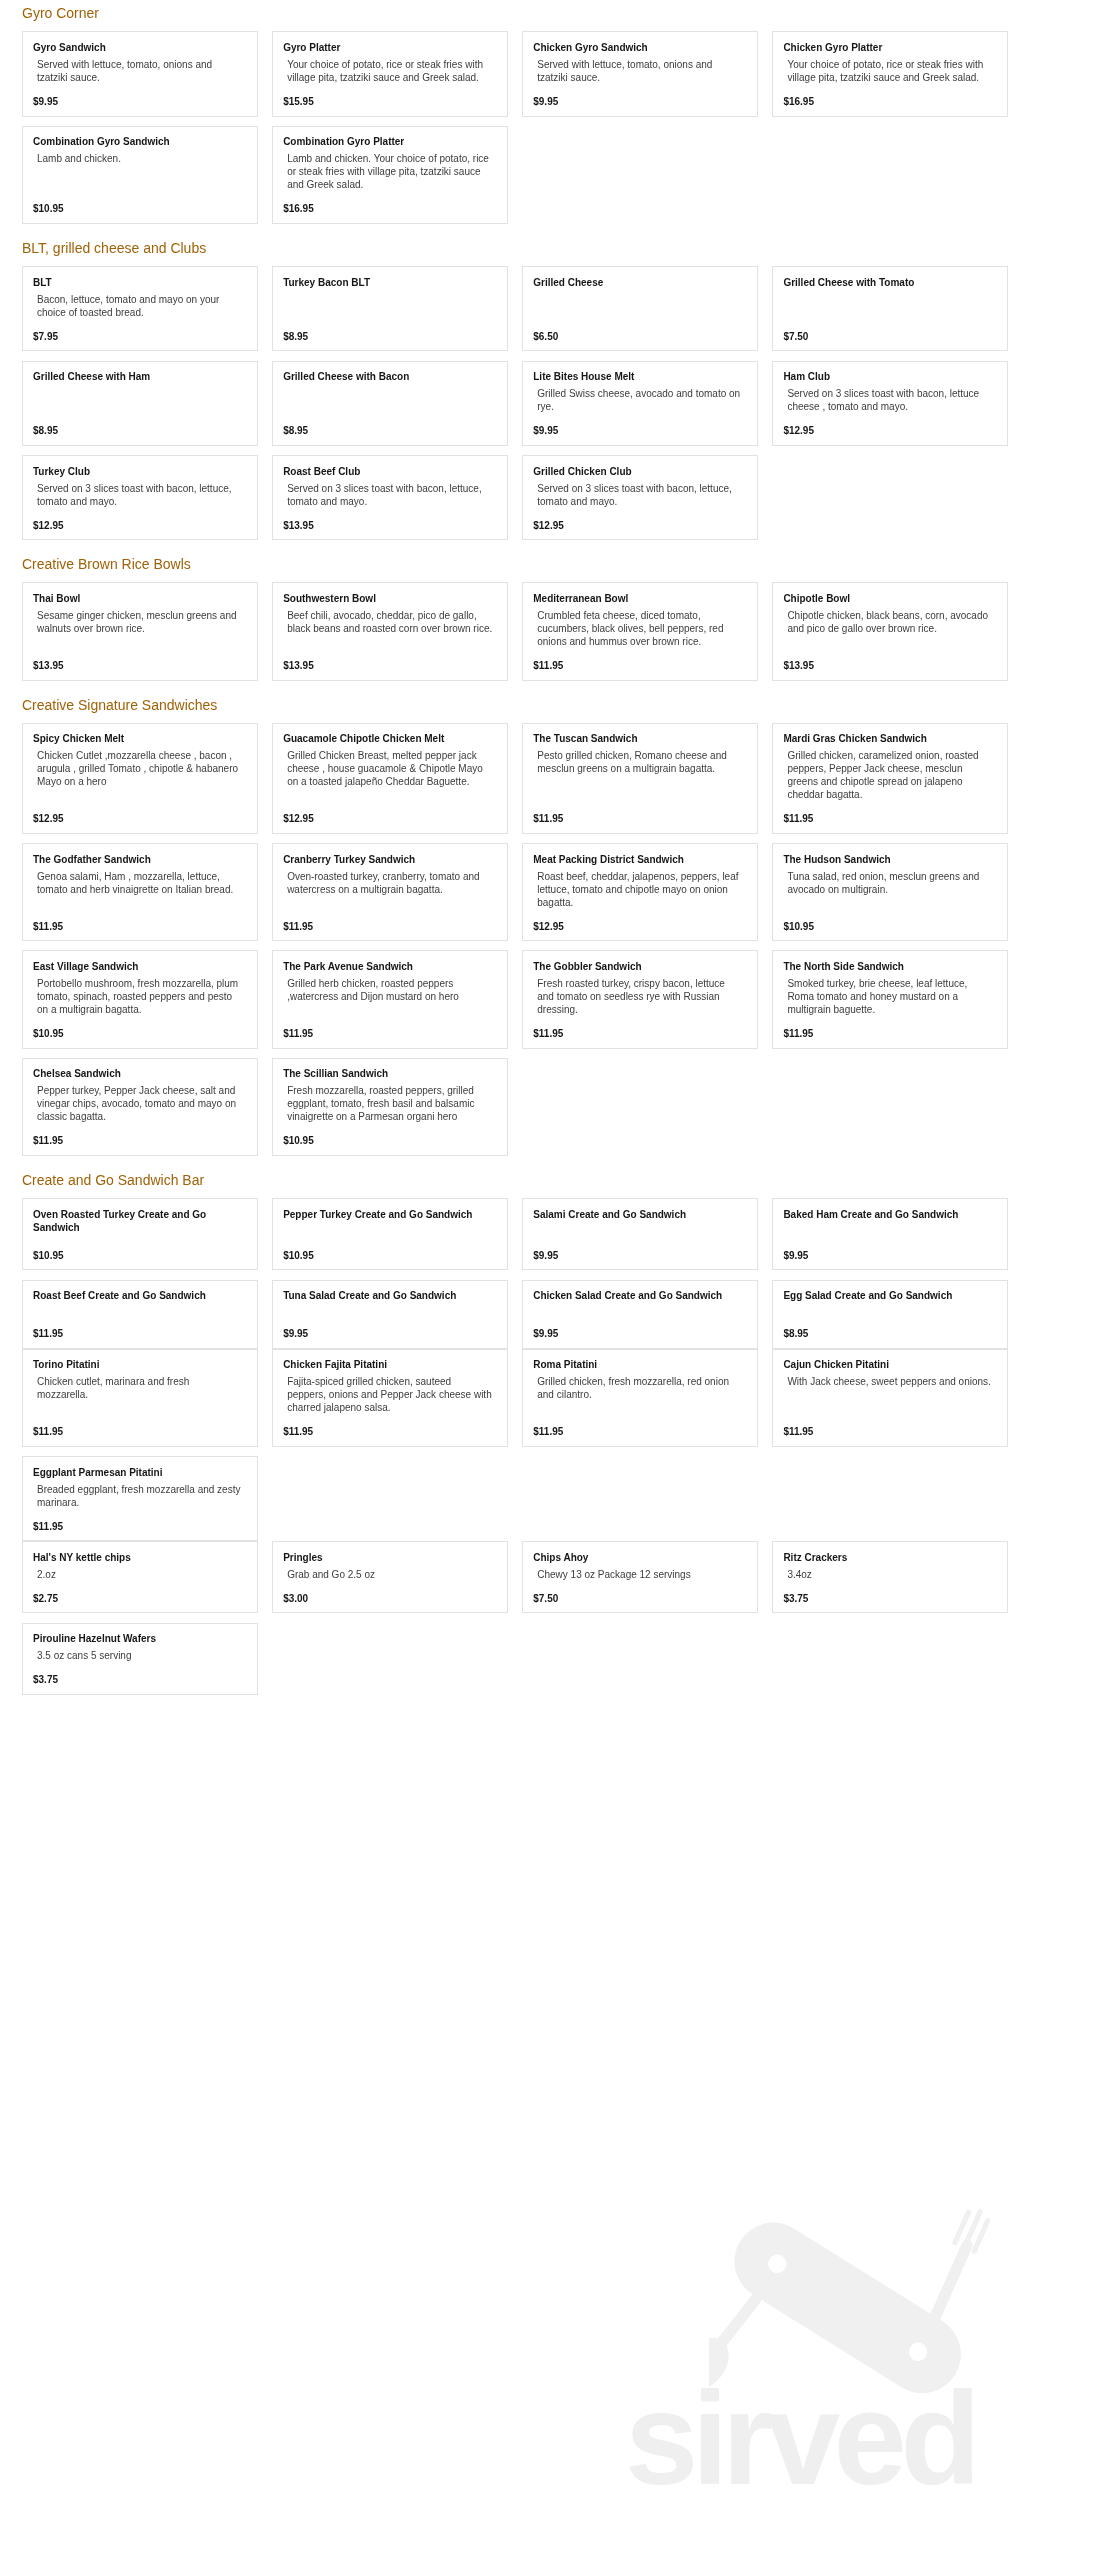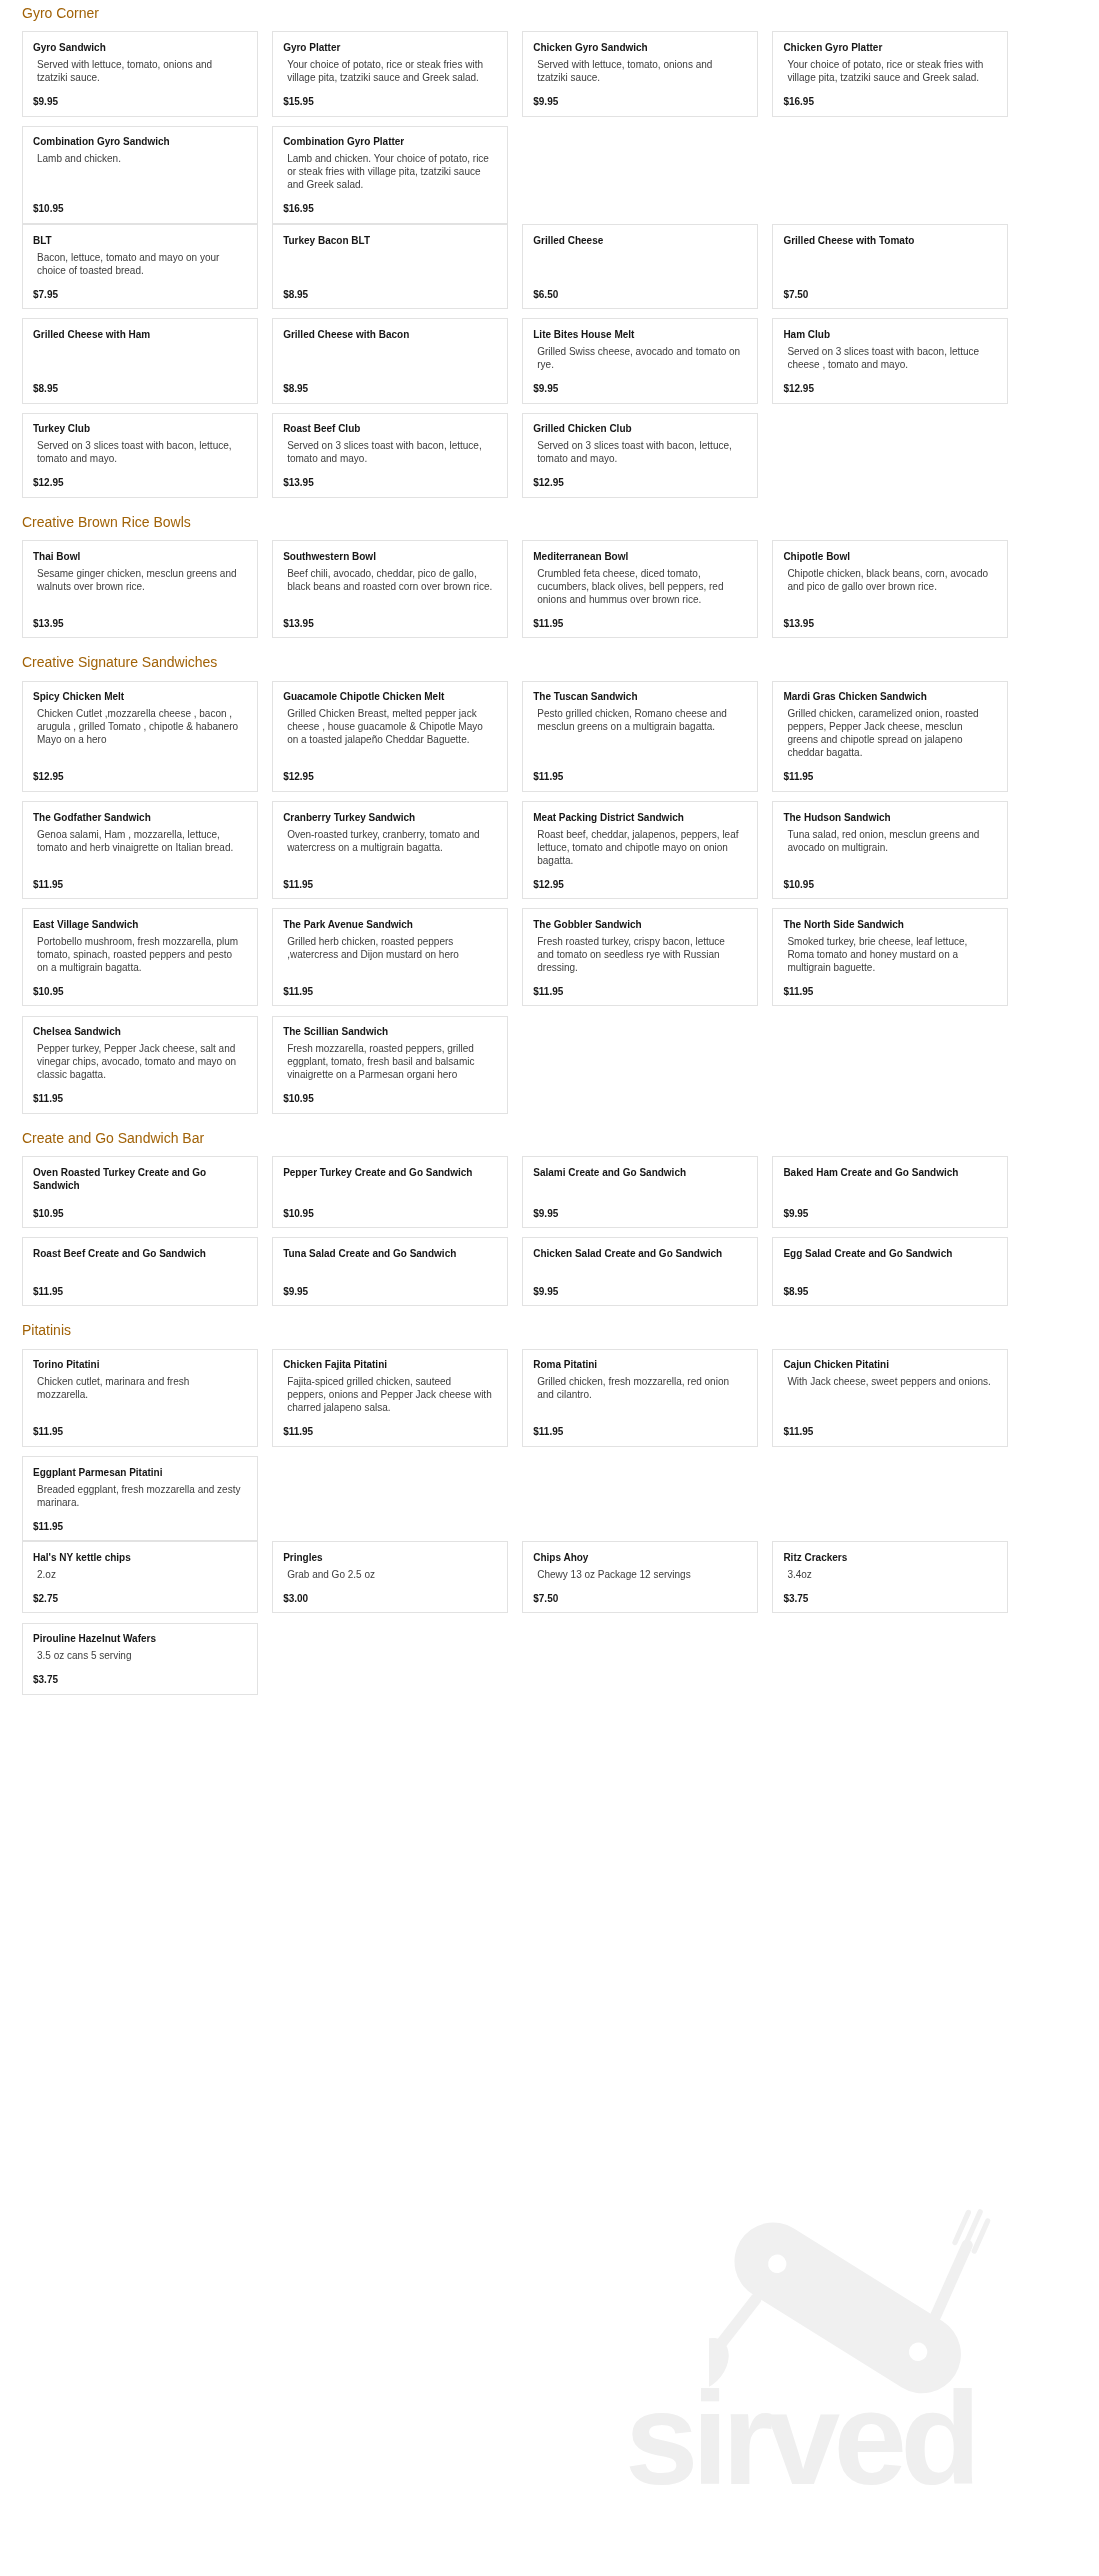--- a/index.html
+++ b/index.html
@@ -141,20 +141,21 @@
 
   <article class="card">
     <h3 class="item-name">Combination Gyro Platter</h3>
     <p class="item-desc">Lamb and chicken. Your choice of potato, rice or steak fries with village pita, tzatziki sauce and Greek salad.</p>
     <div class="item-price">$16.95</div>
   </article>
 </div>
   </section>
 
   <section class="menu-section">
+    <h2 class="section-title">BLT, grilled cheese and Clubs</h2>
     <div class="cards">
   <article class="card">
     <h3 class="item-name">BLT</h3>
     <p class="item-desc">Bacon, lettuce, tomato and mayo on your choice of toasted bread.</p>
     <div class="item-price">$7.95</div>
   </article>
 
   <article class="card">
     <h3 class="item-name">Turkey Bacon BLT</h3>
     <p class="item-desc"></p>
@@ -382,21 +383,20 @@
 
   <article class="card">
     <h3 class="item-name">Egg Salad Create and Go Sandwich</h3>
     <p class="item-desc"></p>
     <div class="item-price">$8.95</div>
   </article>
 </div>
   </section>
 
   <section class="menu-section">
-    <h2 class="section-title">Pitatinis</h2>
     <div class="cards">
   <article class="card">
     <h3 class="item-name">Torino Pitatini</h3>
     <p class="item-desc">Chicken cutlet, marinara and fresh mozzarella.</p>
     <div class="item-price">$11.95</div>
   </article>
 
   <article class="card">
     <h3 class="item-name">Chicken Fajita Pitatini</h3>
     <p class="item-desc">Fajita-spiced grilled chicken, sauteed peppers, onions and Pepper Jack cheese with charred jalapeno salsa.</p>

